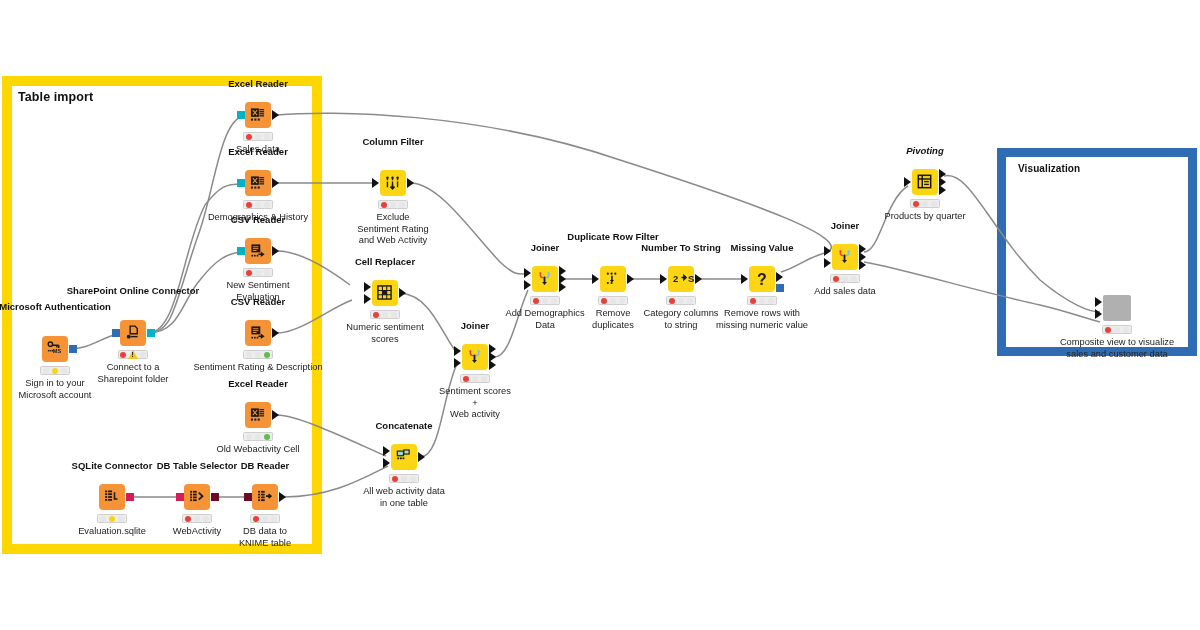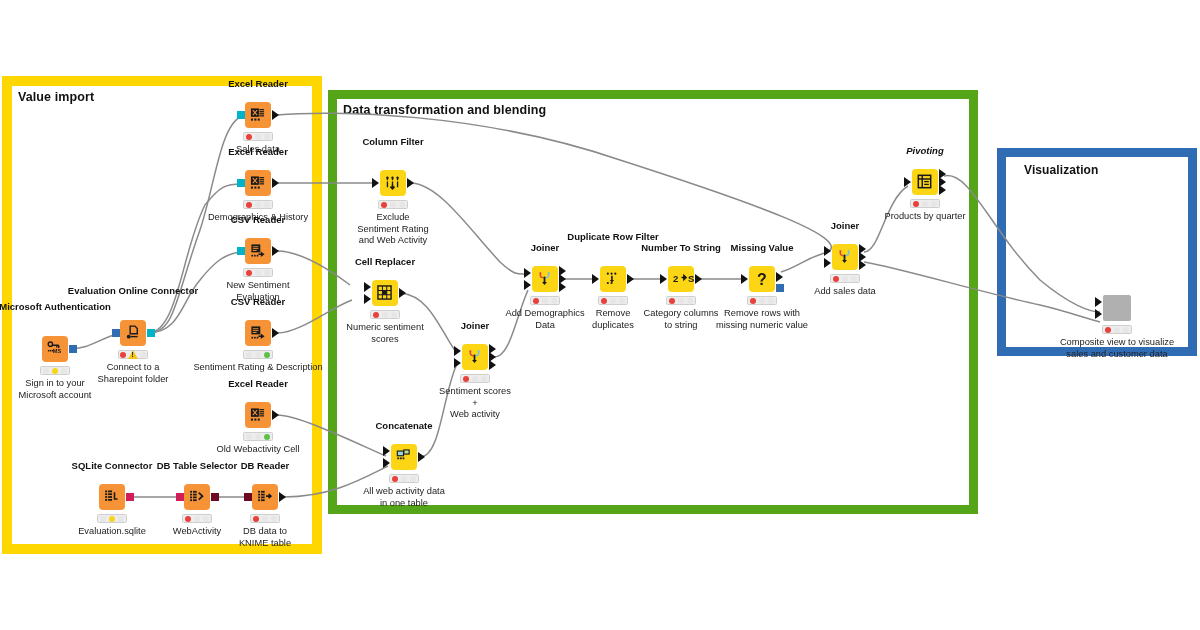--- a/index.html
+++ b/index.html
@@ -12,21 +12,21 @@
   .frame .frame-title{position:absolute;font-weight:bold;font-size:12.5px;color:#111;
         white-space:nowrap;letter-spacing:.1px;}
 
   #frame-import{left:2px;top:76px;width:320px;height:478px;border:10px solid #FFD700;}
   #frame-import .frame-title{left:6px;top:4px;}
 
   #frame-transform{left:328px;top:90px;width:650px;height:424px;border:9px solid #55A518;}
   #frame-transform .frame-title{left:6px;top:4px;}
 
   #frame-visual{left:997px;top:148px;width:200px;height:208px;border:9px solid #2F6CB4;}
-  #frame-visual .frame-title{left:18px;top:6px;font-size:12px;}
+  #frame-visual .frame-title{left:12px;top:6px;font-size:10px;}
 
   
   #edges{position:absolute;left:0;top:0;width:1200px;height:630px;pointer-events:none;}
 
   
   .node{position:absolute;width:0;height:0;}
   .node .ntitle{position:absolute;left:50%;transform:translateX(-50%);
       bottom:26px;font-size:9.5px;font-weight:bold;color:#111;white-space:nowrap;
       line-height:11px;}
   .node .nbody{position:absolute;left:-13px;top:-13px;width:26px;height:26px;
@@ -61,24 +61,21 @@
   
   .ic{width:16px;height:16px;position:relative;}
   .ic svg{display:block;}
 </style>
 </head>
 <body>
 
 <div id="canvas">
 
   <div class="frame" id="frame-import">
-    <div class="frame-title">Value import</div>
-  </div>
-  <div class="frame" id="frame-transform">
-    <div class="frame-title">Data transformation and blending</div>
+    <div class="frame-title">Table import</div>
   </div>
   <div class="frame" id="frame-visual">
     <div class="frame-title">Visualization</div>
   </div>
 
   <svg id="edges" viewBox="0 0 1200 630" xmlns="http://www.w3.org/2000/svg">
     <g fill="none" stroke="#8a8a8a" stroke-width="1.5">
       <path d="M70,349 C90,349 100,338 118,334"></path>
       <path d="M148,333 C175,333 175,300 200,230 C215,185 220,125 242,116"></path>
       <path d="M148,333 C178,333 182,250 205,205 C220,186 226,184 242,184"></path>
@@ -124,21 +121,21 @@
         <span class="port sq blue" style="left: 14px; top: -4px;"></span>
         <div class="status">
           <i></i>
           <i class="yellow"></i>
           <i></i>
         </div>
         <div class="nlabel">Sign in to your
 Microsoft account</div>
       </div>
       <div class="node" style="left: 133px; top: 333px;">
-        <div class="ntitle" style="bottom: 37px;">Evaluation
+        <div class="ntitle" style="bottom: 37px;">SharePoint
 Online Connector</div>
         <div class="nbody orange">
           <span class="ic">
             <svg width="15" height="15" viewBox="0 0 16 16">
       <path d="M5.5 1.2 h5.2 l2.4 2.6 v5.6 h-7.6 Z" fill="none" stroke="#1a1a1a" stroke-width="1.5"></path>
       <circle cx="4" cy="12.4" r="2.1" fill="#1a1a1a"></circle>
       <path d="M6.1 12.4 h7.4" stroke="#1a1a1a" stroke-width="1.5"></path>
             </svg>
           </span>
         </div>

